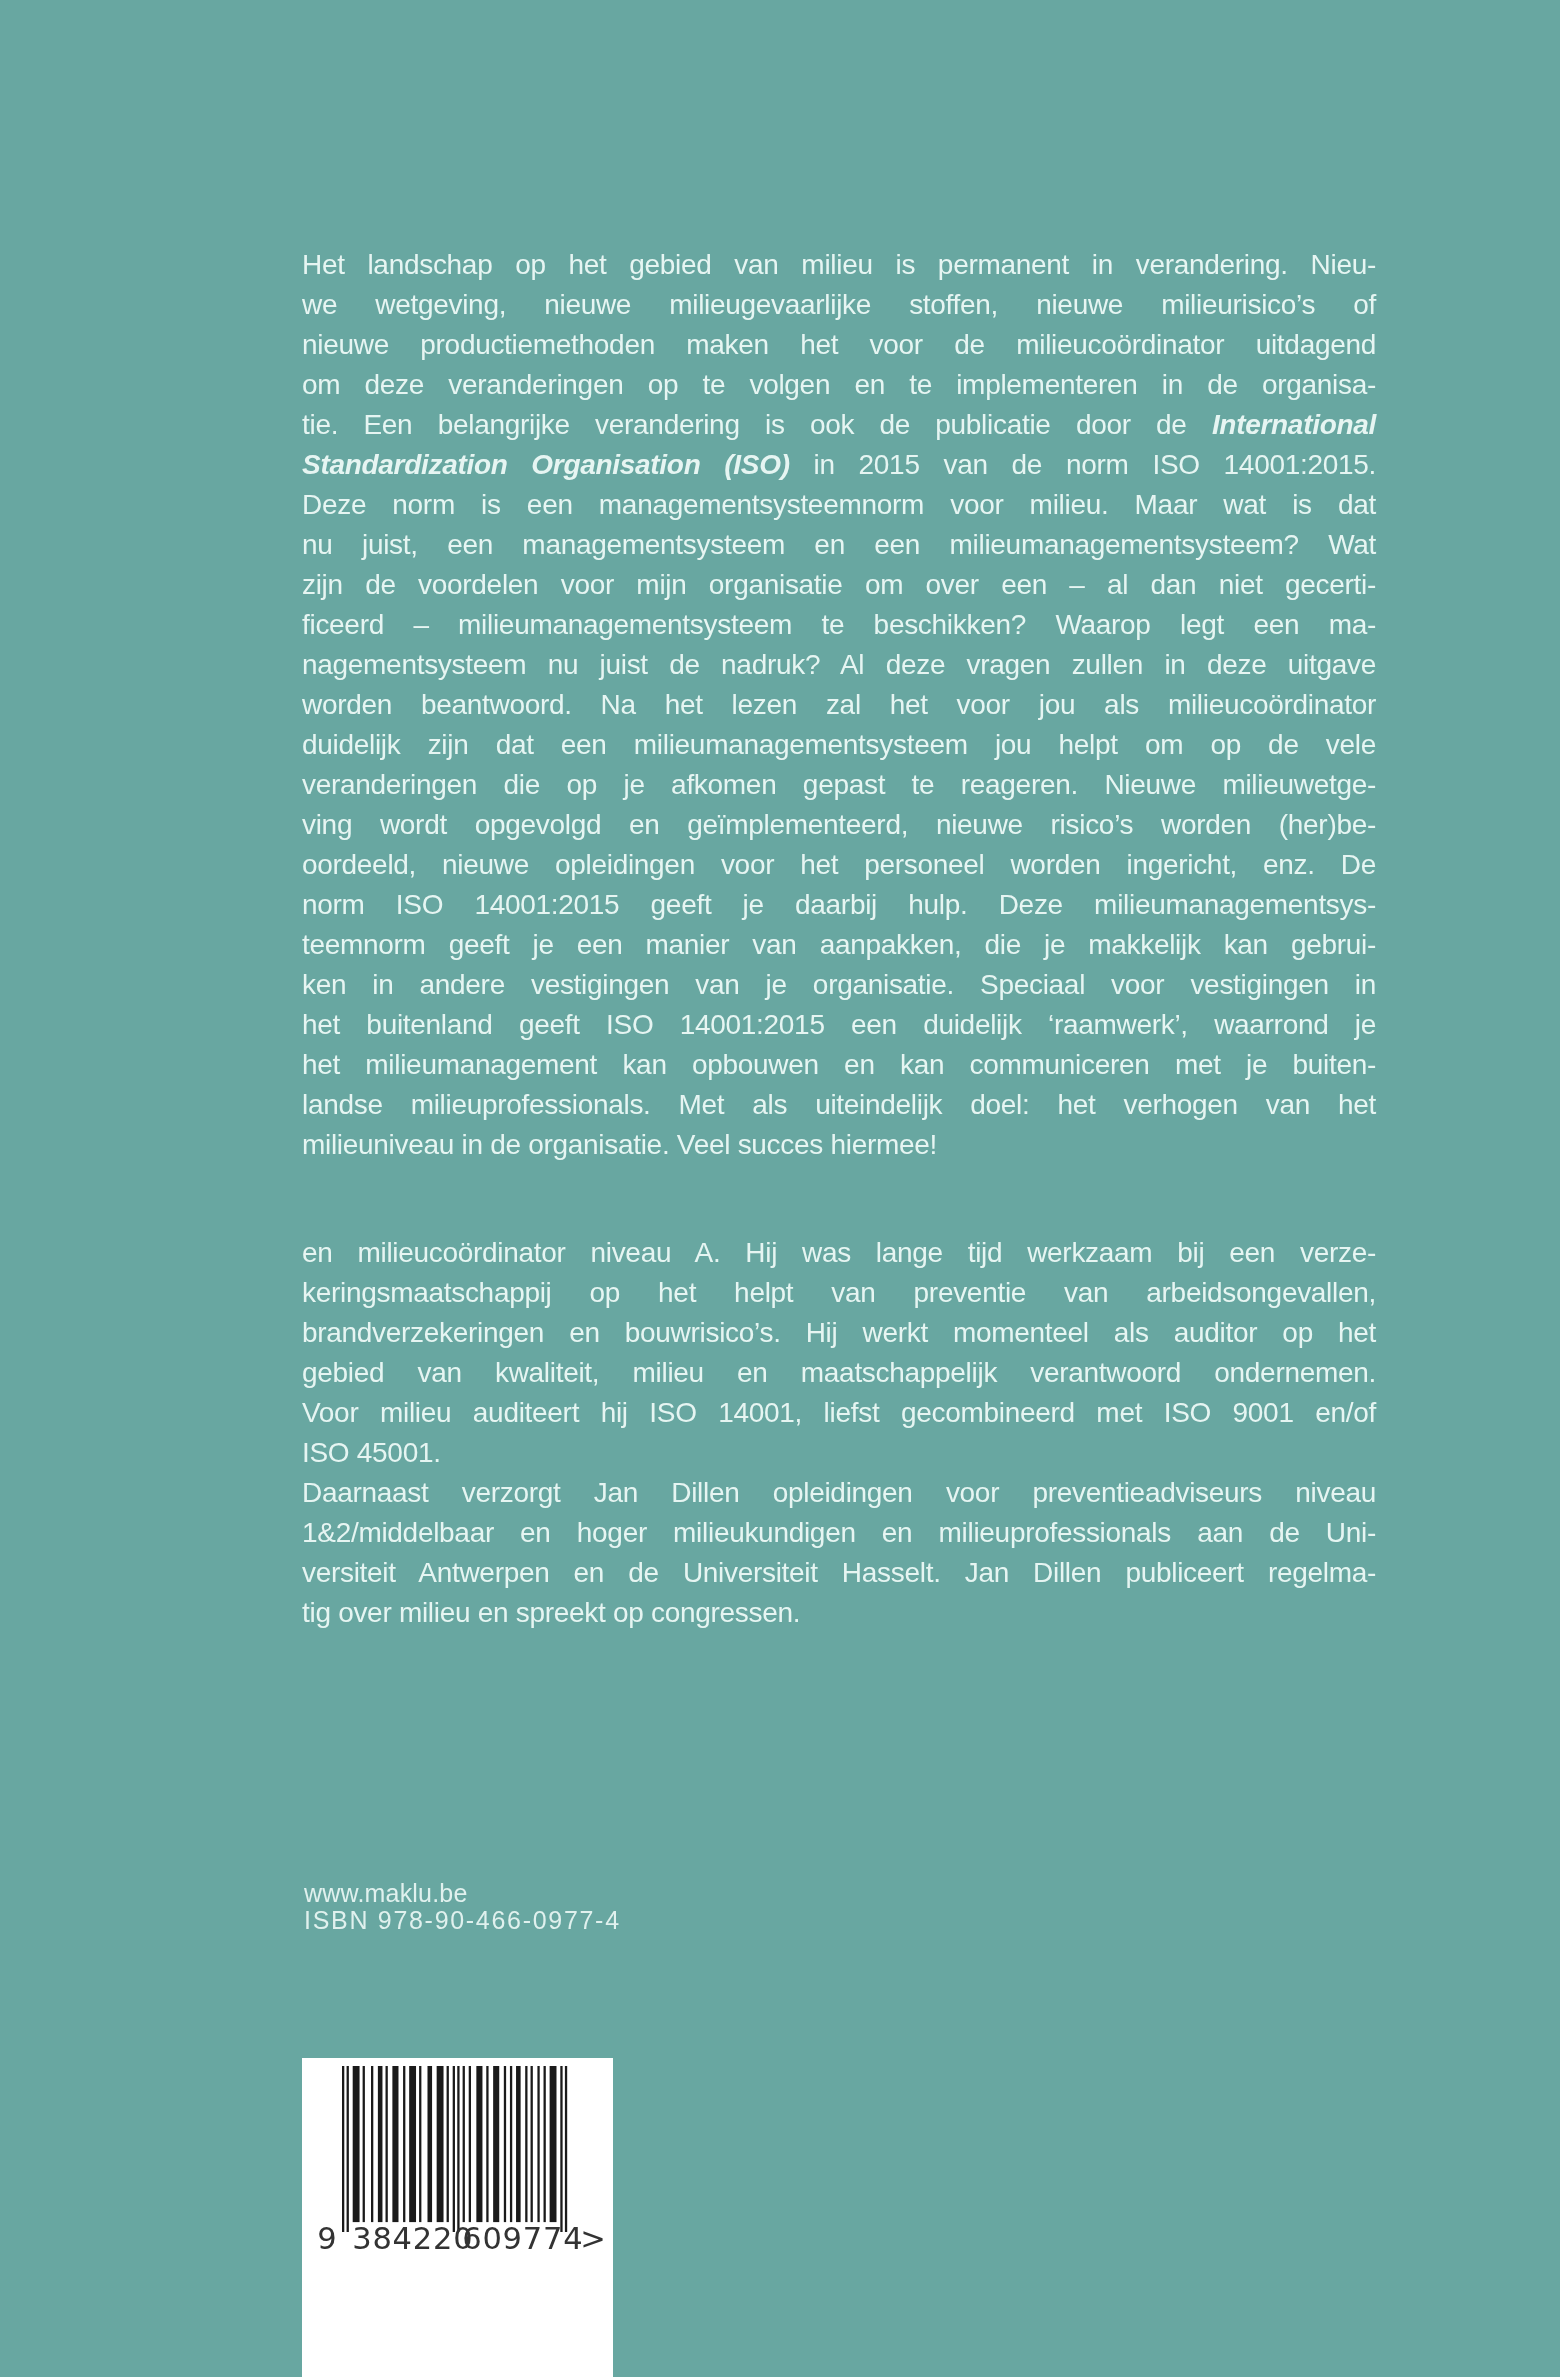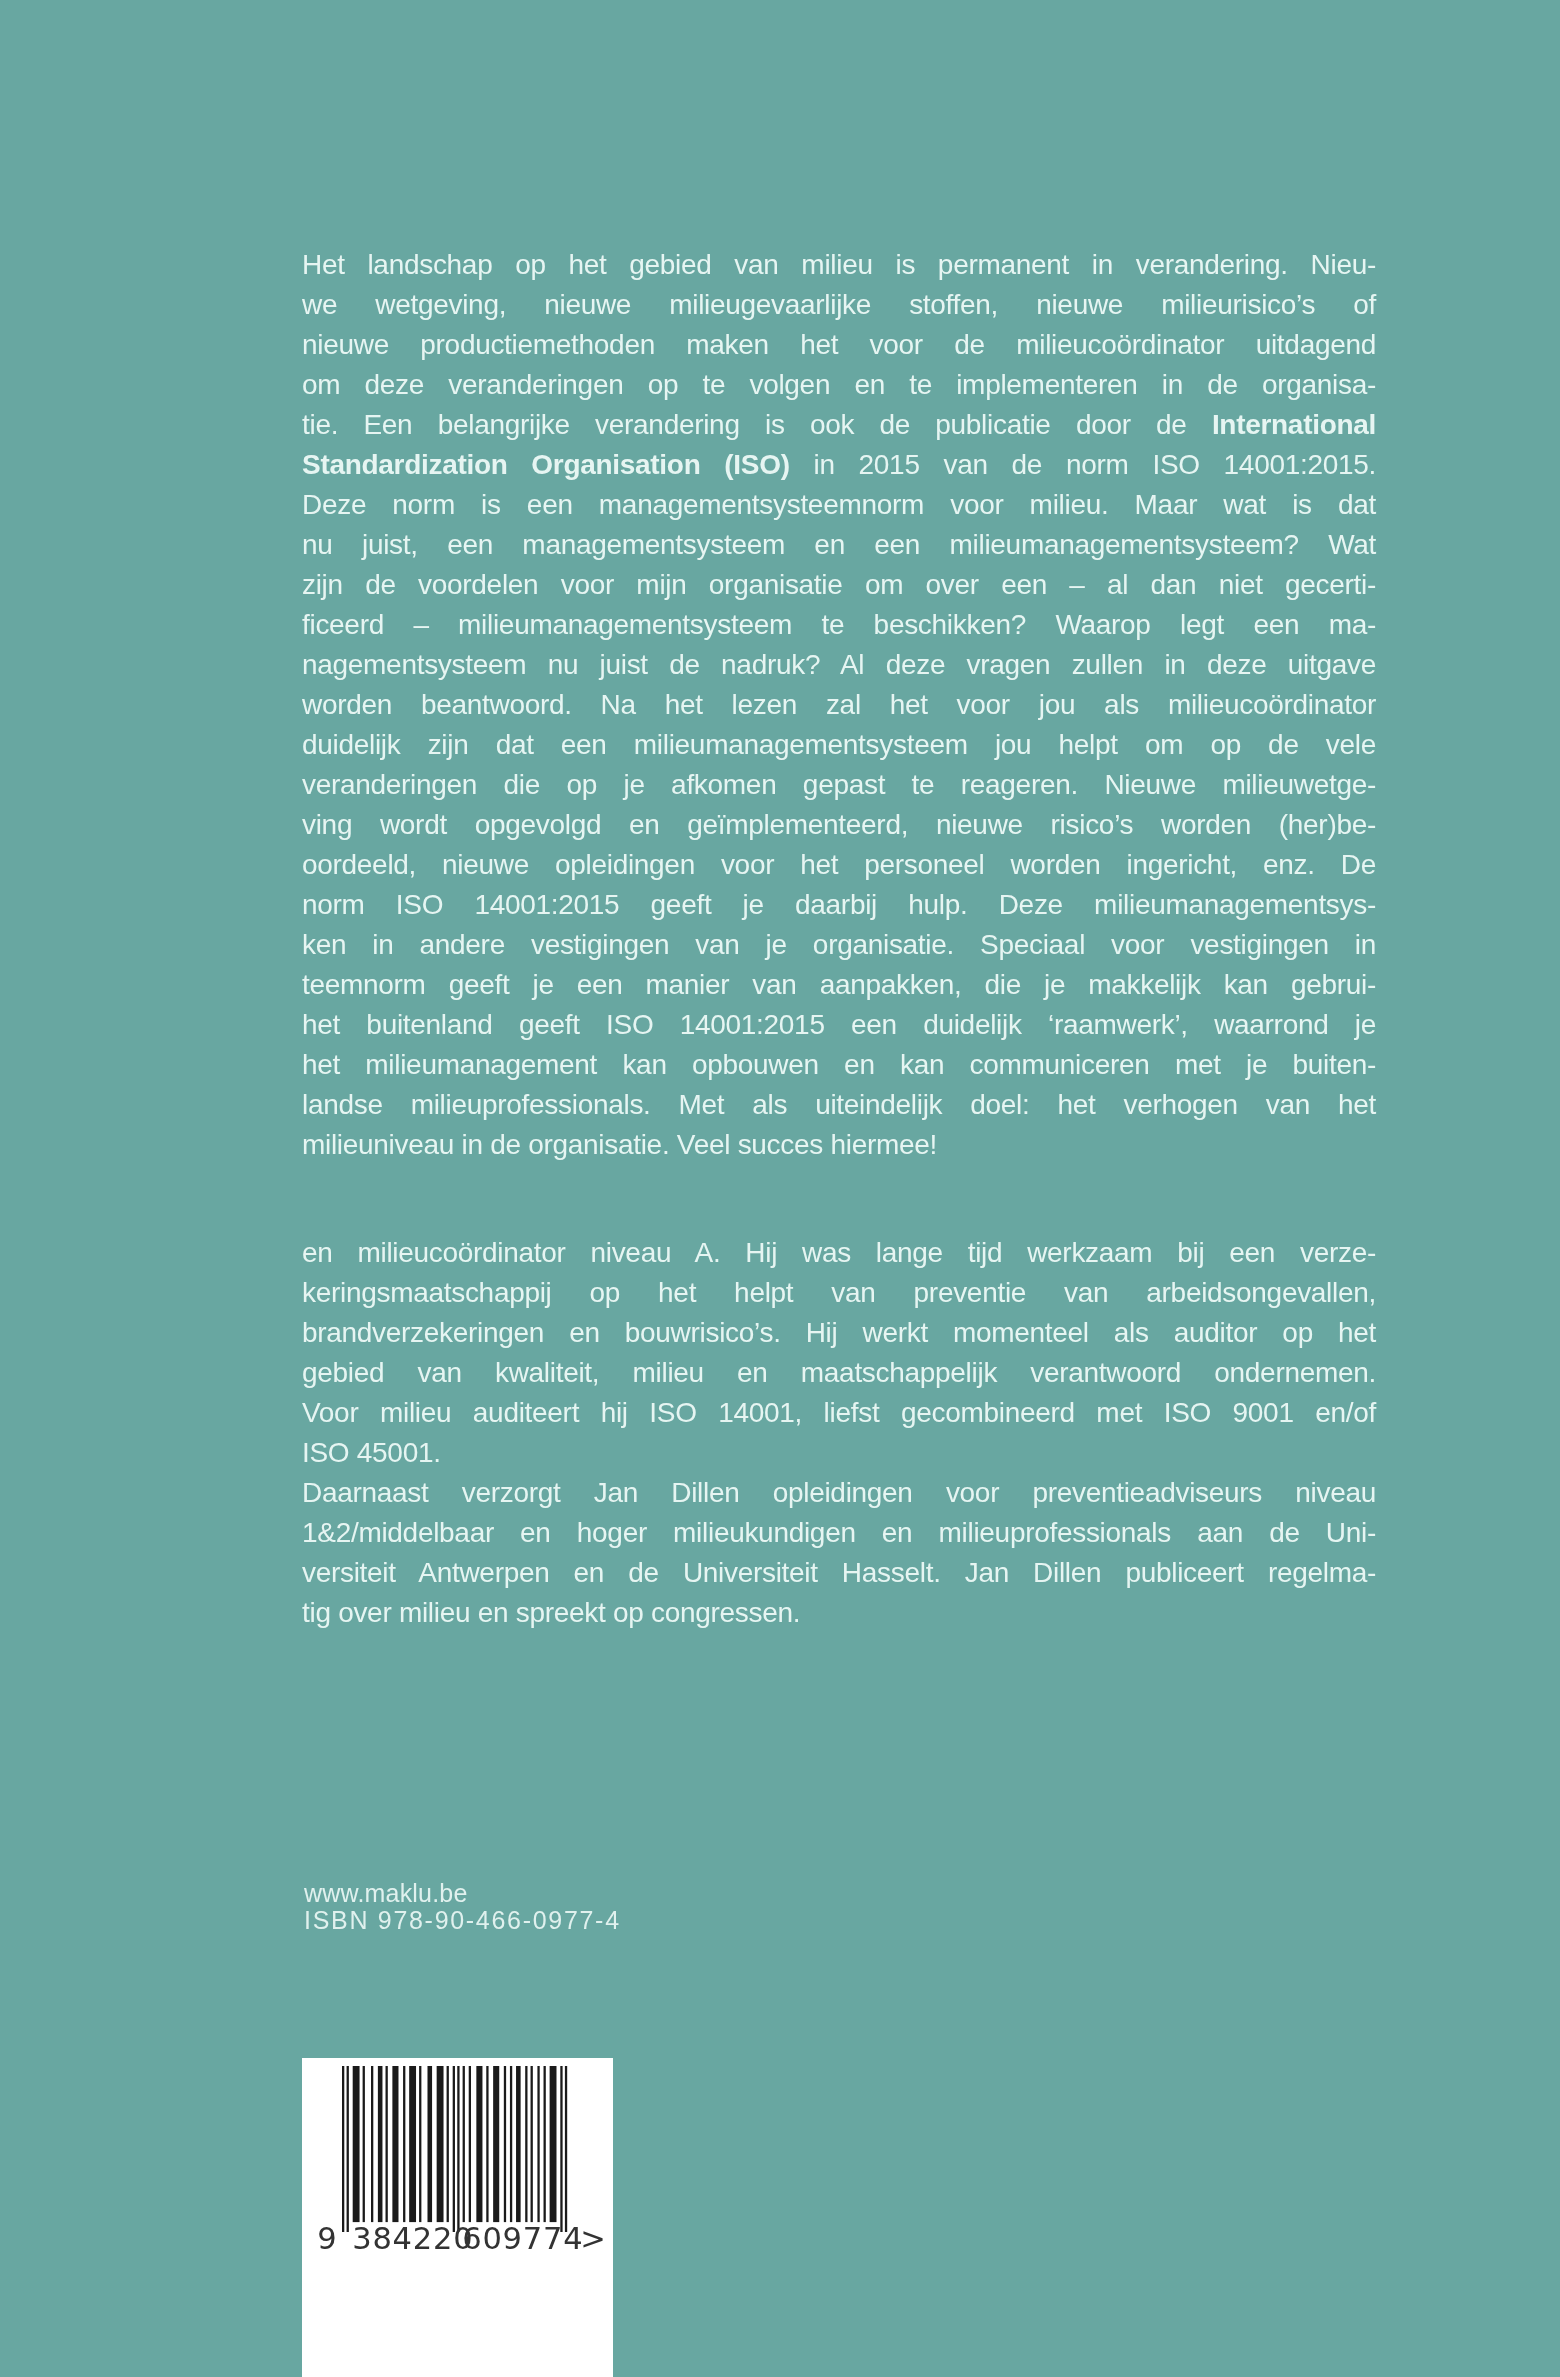--- a/index.html
+++ b/index.html
@@ -29,20 +29,21 @@
     white-space: nowrap;
     text-align: justify;
     text-align-last: justify;
     overflow: visible;
   }
   .line.last {
     text-align-last: left;
   }
   .line .em {
     font-weight: bold;
+    font-style: italic;
   }
   #main-paragraph {
     top: 245px;
   }
   #bio-block {
     top: 1233px;
   }
   #bio-block .line {
     height: 40px;
     line-height: 40px;
@@ -112,22 +113,22 @@
   <span class="line">nu juist, een managementsysteem en een milieumanagementsysteem? Wat</span>
   <span class="line">zijn de voordelen voor mijn organisatie om over een – al dan niet gecerti-</span>
   <span class="line">ficeerd – milieumanagementsysteem te beschikken? Waarop legt een ma-</span>
   <span class="line">nagementsysteem nu juist de nadruk? Al deze vragen zullen in deze uitgave</span>
   <span class="line">worden beantwoord. Na het lezen zal het voor jou als milieucoördinator</span>
   <span class="line">duidelijk zijn dat een milieumanagementsysteem jou helpt om op de vele</span>
   <span class="line">veranderingen die op je afkomen gepast te reageren. Nieuwe milieuwetge-</span>
   <span class="line">ving wordt opgevolgd en geïmplementeerd, nieuwe risico’s worden (her)be-</span>
   <span class="line">oordeeld, nieuwe opleidingen voor het personeel worden ingericht, enz. De</span>
   <span class="line">norm ISO 14001:2015 geeft je daarbij hulp. Deze milieumanagementsys-</span>
+  <span class="line">teemnorm geeft je een manier van aanpakken, die je makkelijk kan gebrui-</span>
   <span class="line">ken in andere vestigingen van je organisatie. Speciaal voor vestigingen in</span>
-  <span class="line">teemnorm geeft je een manier van aanpakken, die je makkelijk kan gebrui-</span>
   <span class="line">het buitenland geeft ISO 14001:2015 een duidelijk ‘raamwerk’, waarrond je</span>
   <span class="line">het milieumanagement kan opbouwen en kan communiceren met je buiten-</span>
   <span class="line">landse milieuprofessionals. Met als uiteindelijk doel: het verhogen van het</span>
   <span class="line last">milieuniveau in de organisatie. Veel succes hiermee!</span>
 </div>
 
 <div class="text-block" id="bio-block">
   <span class="line">en milieucoördinator niveau A. Hij was lange tijd werkzaam bij een verze-</span>
   <span class="line">keringsmaatschappij op het helpt van preventie van arbeidsongevallen,</span>
   <span class="line">brandverzekeringen en bouwrisico’s. Hij werkt momenteel als auditor op het</span>

